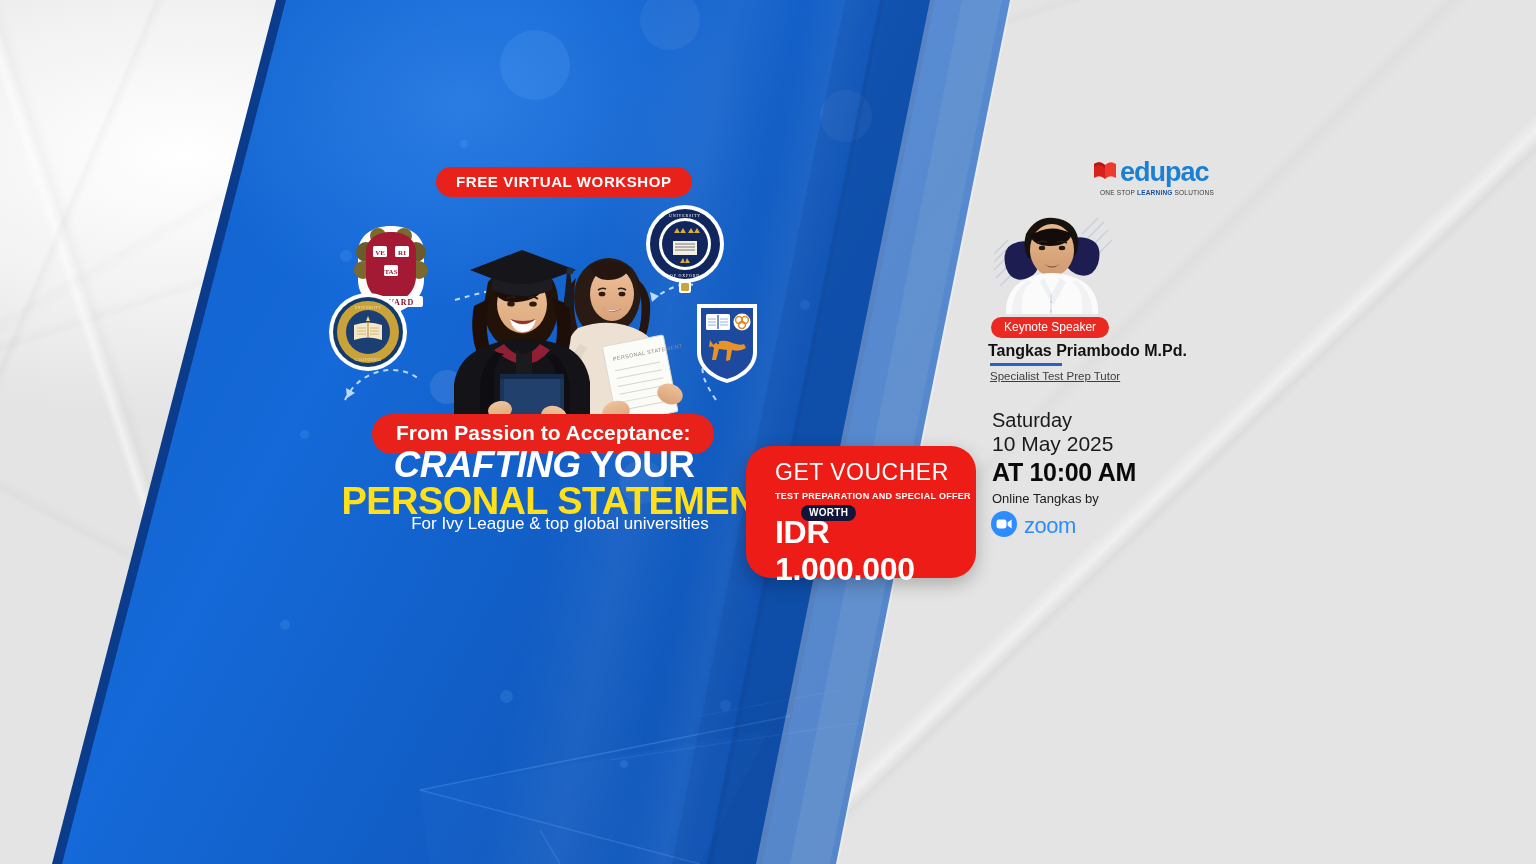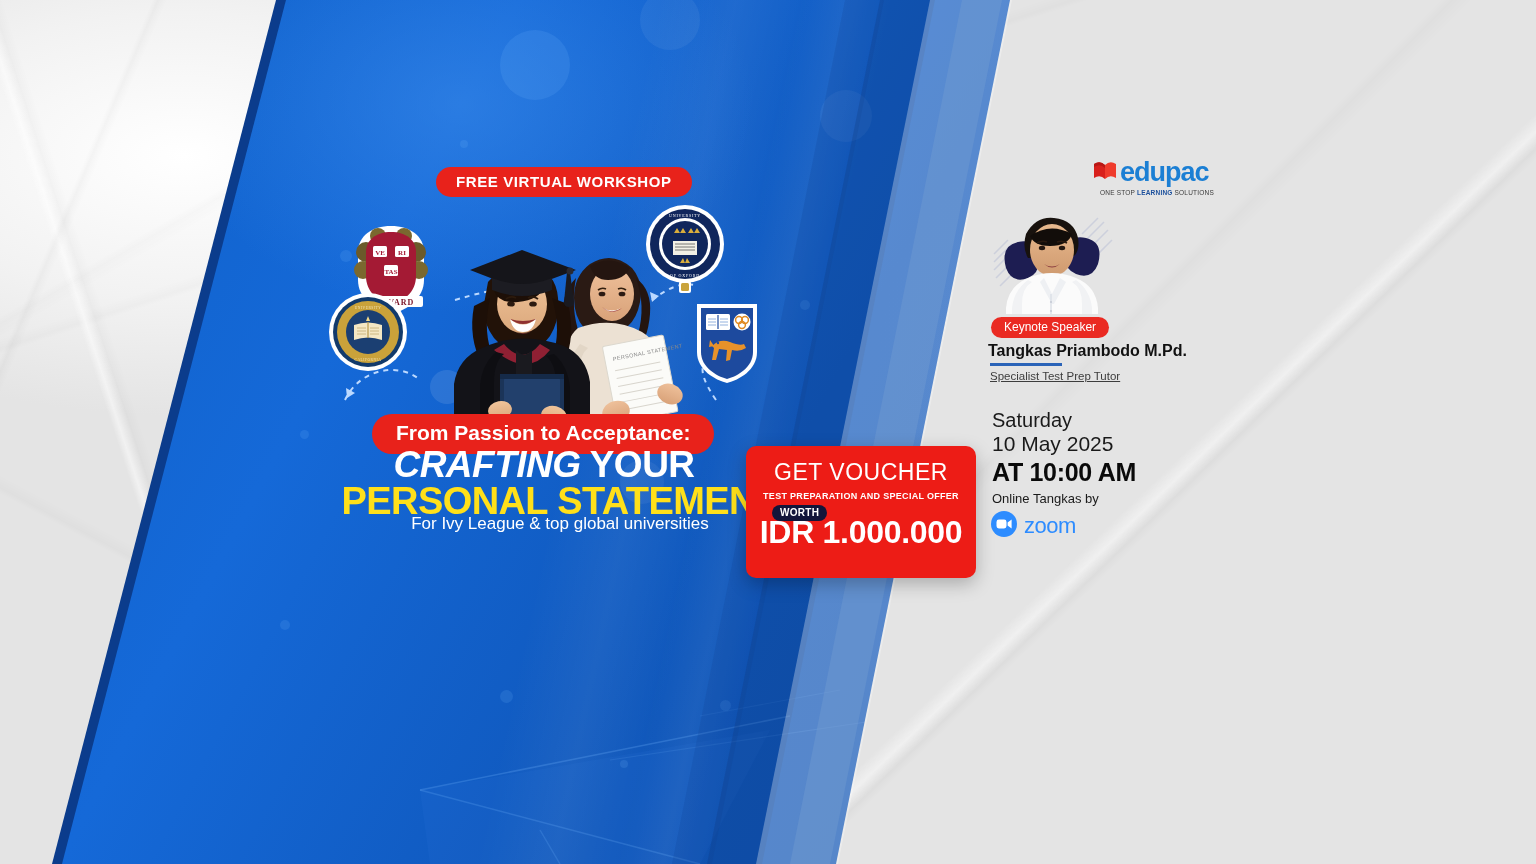--- a/index.html
+++ b/index.html
@@ -111,23 +111,23 @@
   .h-sub{
     position:absolute; left:330px; top:514px; width:460px;
     text-align:center; white-space:nowrap;
     font-size:17px; color:#ffffff;
   }
 
   
   .voucher{
     position:absolute; left:746px; top:446px;
     width:230px; height:132px;
-    background:#ed1c16; border-radius:10px;
+    background:#ed1c16; border-radius:25px;
     box-shadow:0 6px 18px rgba(0,0,0,.25);
-    text-align:center; color:#fff;
+    text-align:left; color:#fff;padding-left:29px;
   }
   .v-title{ font-size:23px; letter-spacing:.5px; padding-top:13px; font-weight:400; }
   .v-sub{ font-size:9px; letter-spacing:.3px; font-weight:bold; margin-top:5px; }
   .v-amount-wrap{ position:relative; margin-top:13px; }
   .v-worth{
     position:absolute; left:26px; top:-9px;
     background:#12153a; color:#fff; border-radius:9px;
     font-size:10px; font-weight:bold; padding:2px 8px 3px;
     letter-spacing:.3px;
   }

